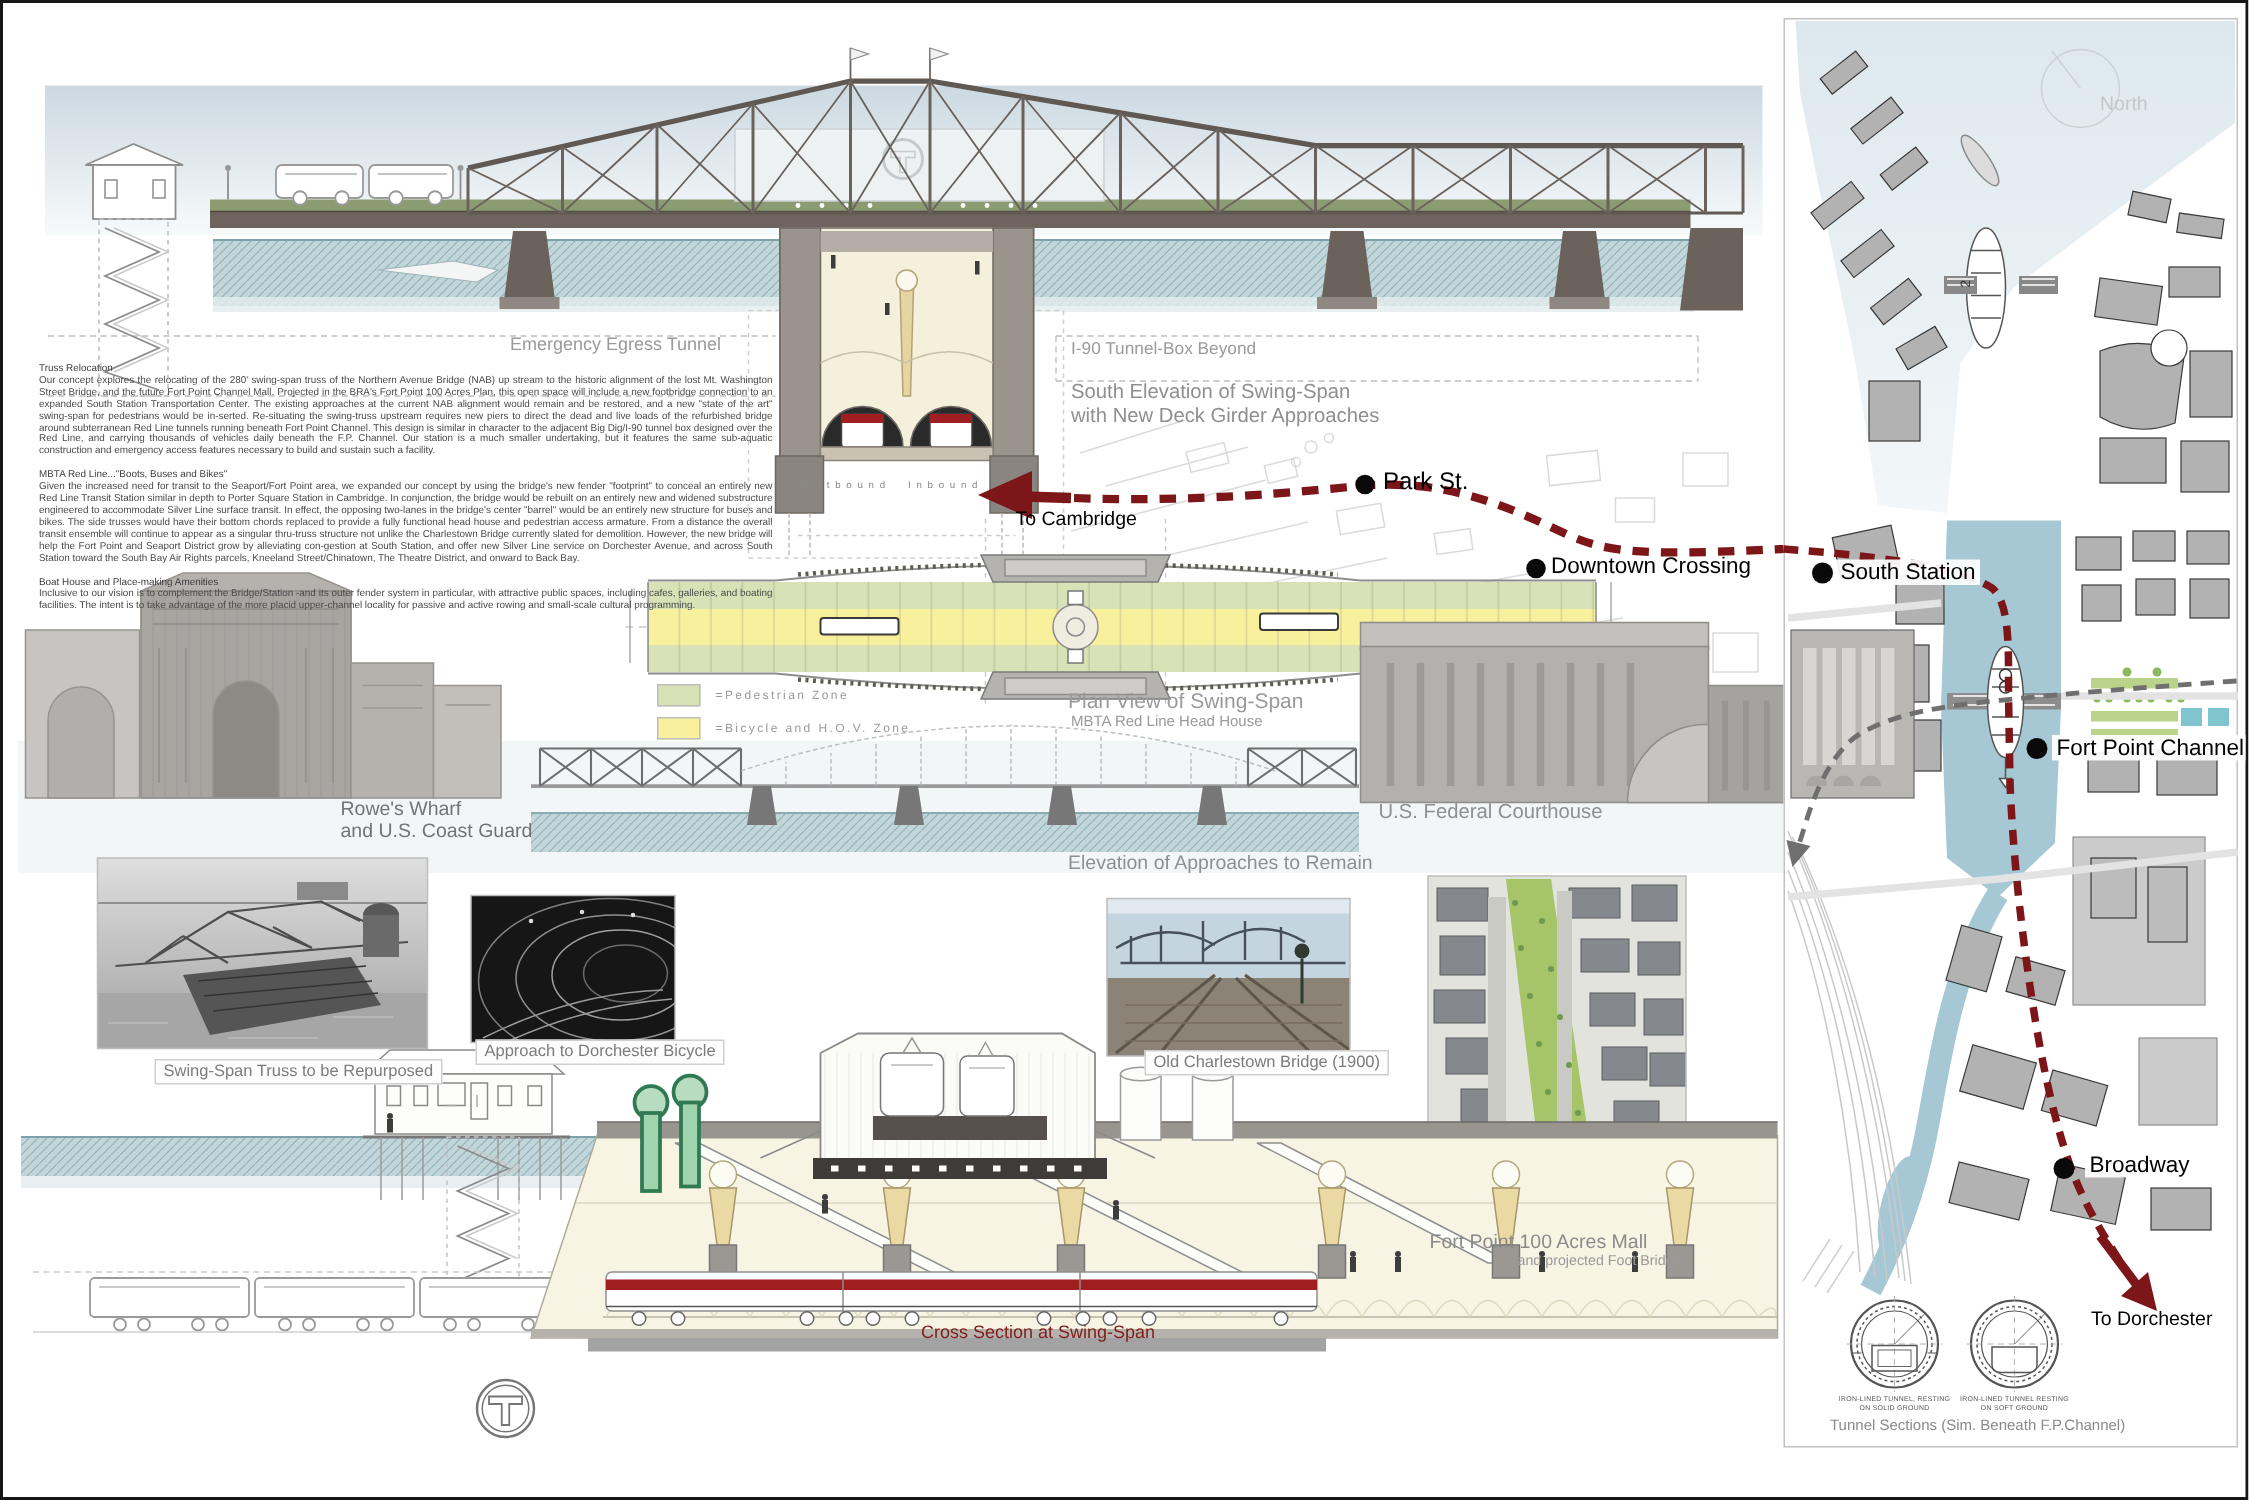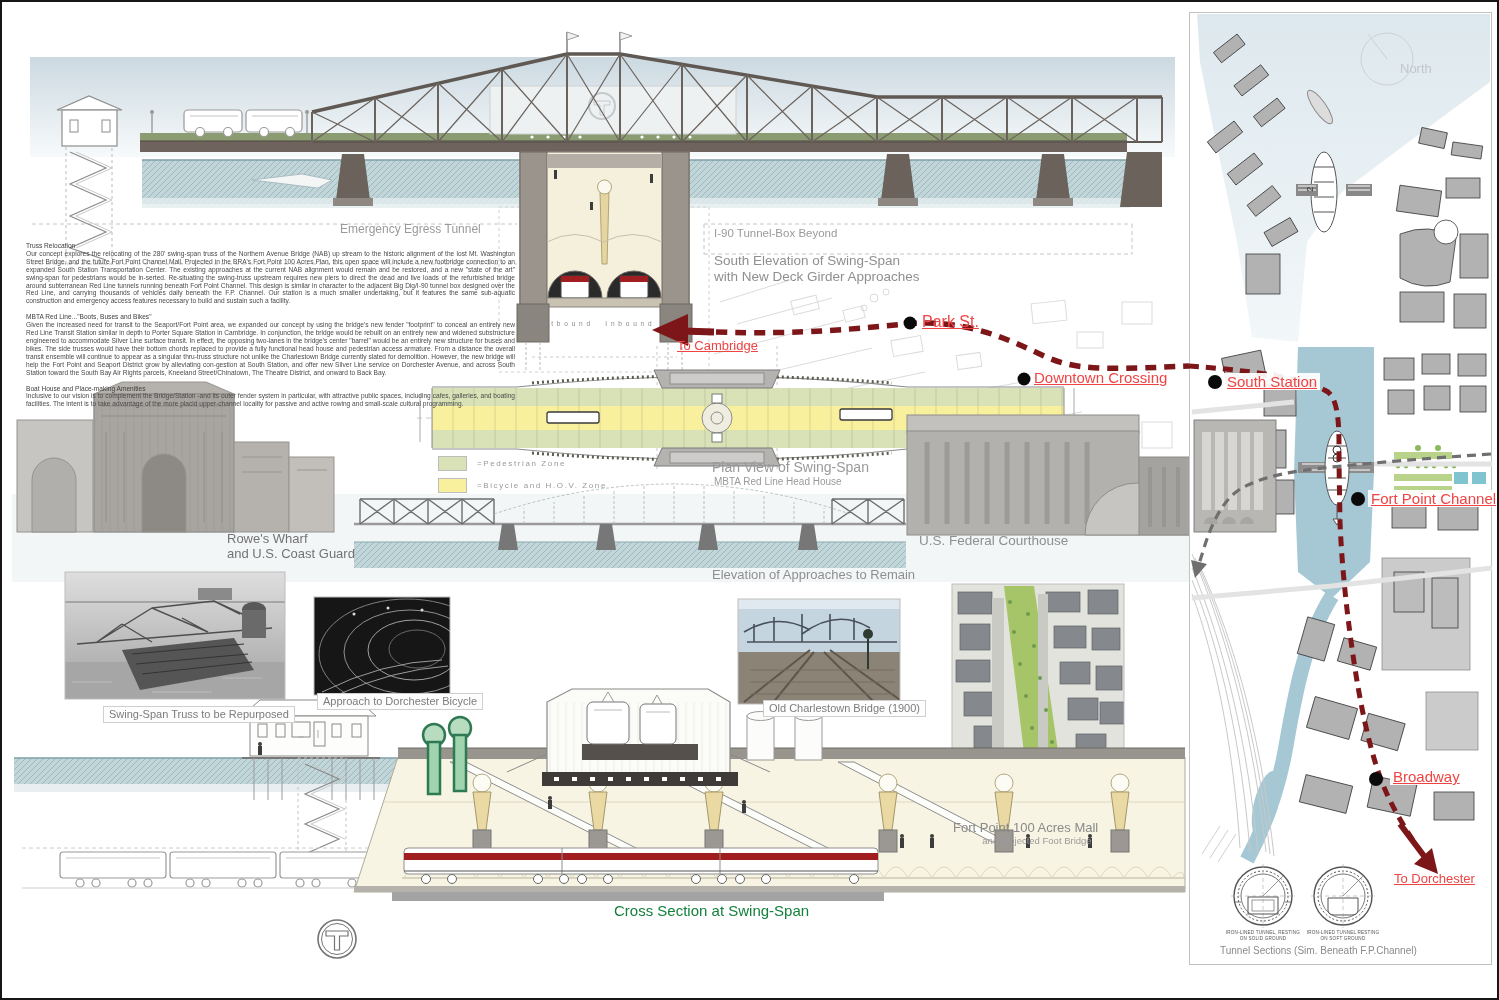--- a/index.html
+++ b/index.html
@@ -1,21 +1,21 @@
 <!DOCTYPE html>
 <html><head>
 <meta charset="utf-8">
 <style>
   html,body{margin:0;padding:0;background:#fff;}
   #poster{position:relative;width:1499px;height:1000px;background:#fff;border:2px solid #161616;box-sizing:border-box;overflow:hidden;font-family:"Liberation Sans",sans-serif;}
   svg{position:absolute;display:block;}
   .lbl{position:absolute;color:#8f8f8f;white-space:nowrap;line-height:1.15;}
   .pre{white-space:pre-line;}
   .capbox{position:absolute;background:#fdfdfd;border:1px solid #cfcfcf;color:#7c7c7c;font-size:11px;padding:0 5px;line-height:15px;white-space:nowrap;}
-  .maplbl{position:absolute;color:#ef4444;font-size:15px;line-height:17px;white-space:nowrap;text-decoration:underline;}
+  .maplbl{position:absolute;color:#000000;font-size:15px;line-height:17px;white-space:nowrap;}
   .wbg{background:rgba(255,255,255,.92);padding:0 3px;}
   .narrative{position:absolute;left:24px;top:240px;width:489px;color:#4a4a4a;font-size:6.6px;line-height:7.9px;}
   .narrative h4{margin:0;font-size:6.6px;font-weight:400;color:#3d3d3d;}
   .narrative p{margin:0 0 8px 0;text-align:justify;}
   .legend-row{position:absolute;display:flex;align-items:center;gap:10px;}
   .swatch{width:27px;height:13px;border:1px solid #bdbdbd;display:inline-block;}
   .legend-text{font-size:8px;letter-spacing:1.6px;color:#9a9a9a;}
   #title-text{position:absolute;left:372px;top:912px;font-size:41px;letter-spacing:11px;color:#3a3a3a;white-space:nowrap;}
   .tiny-tunnel{position:absolute;width:84px;text-align:center;font-size:4.6px;line-height:5.6px;color:#555;letter-spacing:.2px;}
   #map-panel{position:absolute;left:1187px;top:10px;width:303px;height:953px;border:1px solid #c2c2c2;background:#fff;box-sizing:border-box;}
@@ -728,27 +728,27 @@
   <span class="swatch" style="background: rgb(248, 240, 157);"></span>
   <span class="legend-text">=Bicycle  and  H.O.V.  Zone</span>
 </div>
 
 <div class="lbl" style="left:710px;top:457px;font-size:14px;color:#9a9a9a">Plan View of Swing-Span</div>
 <div class="lbl" style="left:712px;top:474px;font-size:10px;color:#9a9a9a">MBTA Red Line Head House</div>
 <div class="lbl pre" style="left:225px;top:530px;width:150px;text-align:left;font-size:13px;color:#737373">Rowe's Wharf
 and U.S. Coast Guard</div>
 <div class="lbl" style="left:917px;top:531px;font-size:13.5px;color:#8f8f8f">U.S. Federal Courthouse</div>
 <div class="lbl" style="left:710px;top:566px;font-size:13px;color:#8f8f8f">Elevation of Approaches to Remain</div>
-<div class="lbl" style="left:612px;top:900px;font-size:15px;color:#15803d">Cross Section at Swing-Span</div>
+<div class="lbl" style="left:612px;top:880px;font-size:12px;color:#7f1d1d">Cross Section at Swing-Span</div>
 
 <div class="capbox" style="left:101px;top:704px">Swing-Span Truss to be Repurposed</div>
 <div class="capbox" style="left:315px;top:691px">Approach to Dorchester Bicycle</div>
 <div class="capbox" style="left:761px;top:698px">Old Charlestown Bridge (1900)</div>
 <div class="lbl" style="left:951px;top:819px;width:168px;text-align:left;font-size:13px;color:#8a8a8a">Fort Point 100 Acres Mall</div>
-<div class="lbl" style="left:951px;top:834px;width:168px;text-align:center;font-size:9.5px;color:#9a9a9a">and projected Foot Bridge</div>
+<div class="lbl" style="left:951px;top:834px;width:168px;text-align:right;font-size:9.5px;color:#9a9a9a">and projected Foot Bridge</div>
 
 <div class="maplbl" style="left:920px;top:311px;font-size:16px">Park St.</div>
 <div class="maplbl pre" style="left:1032px;top:367px">Downtown
 Crossing</div>
 <div class="maplbl wbg" style="left:1222px;top:371px">South Station</div>
 <div class="maplbl pre wbg" style="left:1366px;top:488px">Fort Point
 Channel</div>
 <div class="maplbl wbg" style="left:1388px;top:766px">Broadway</div>
 <div class="maplbl pre" style="left:675px;top:335px;font-size:13px">To
 Cambridge</div>

